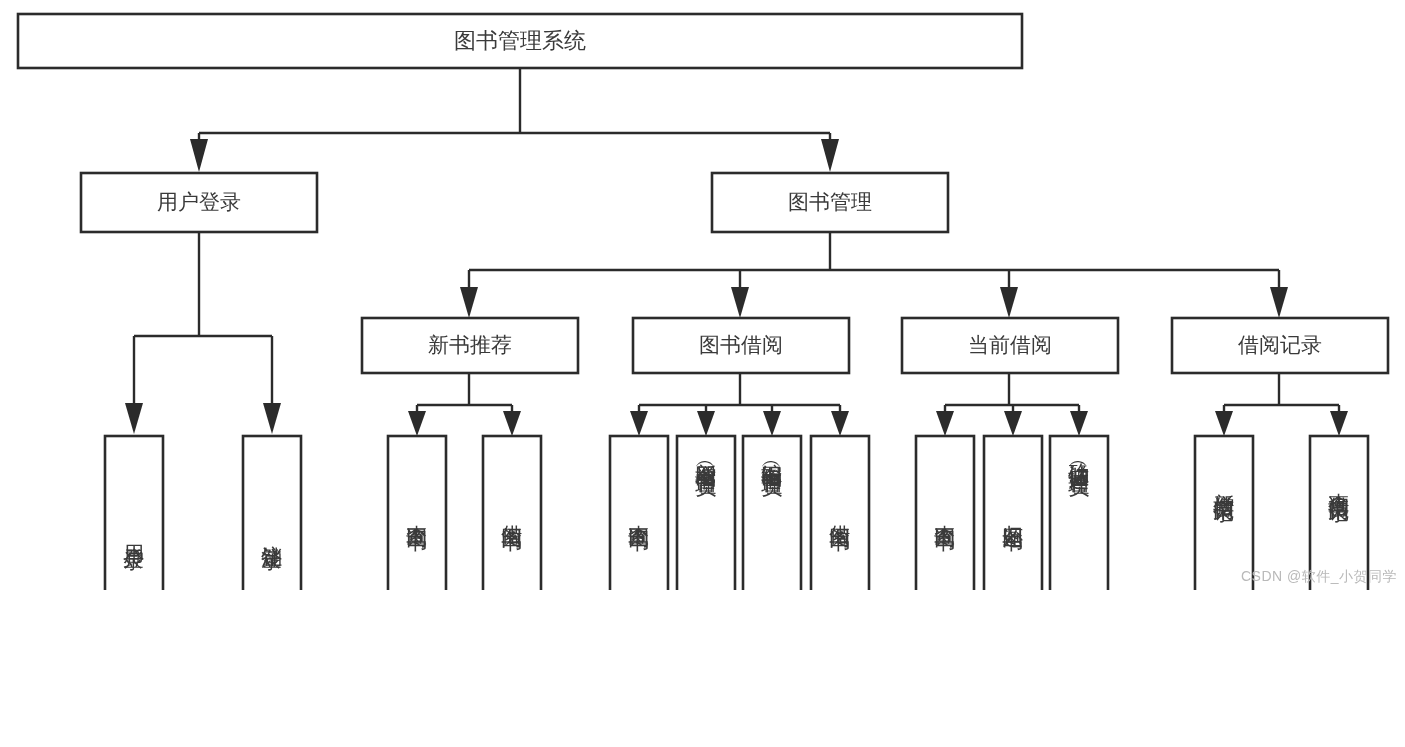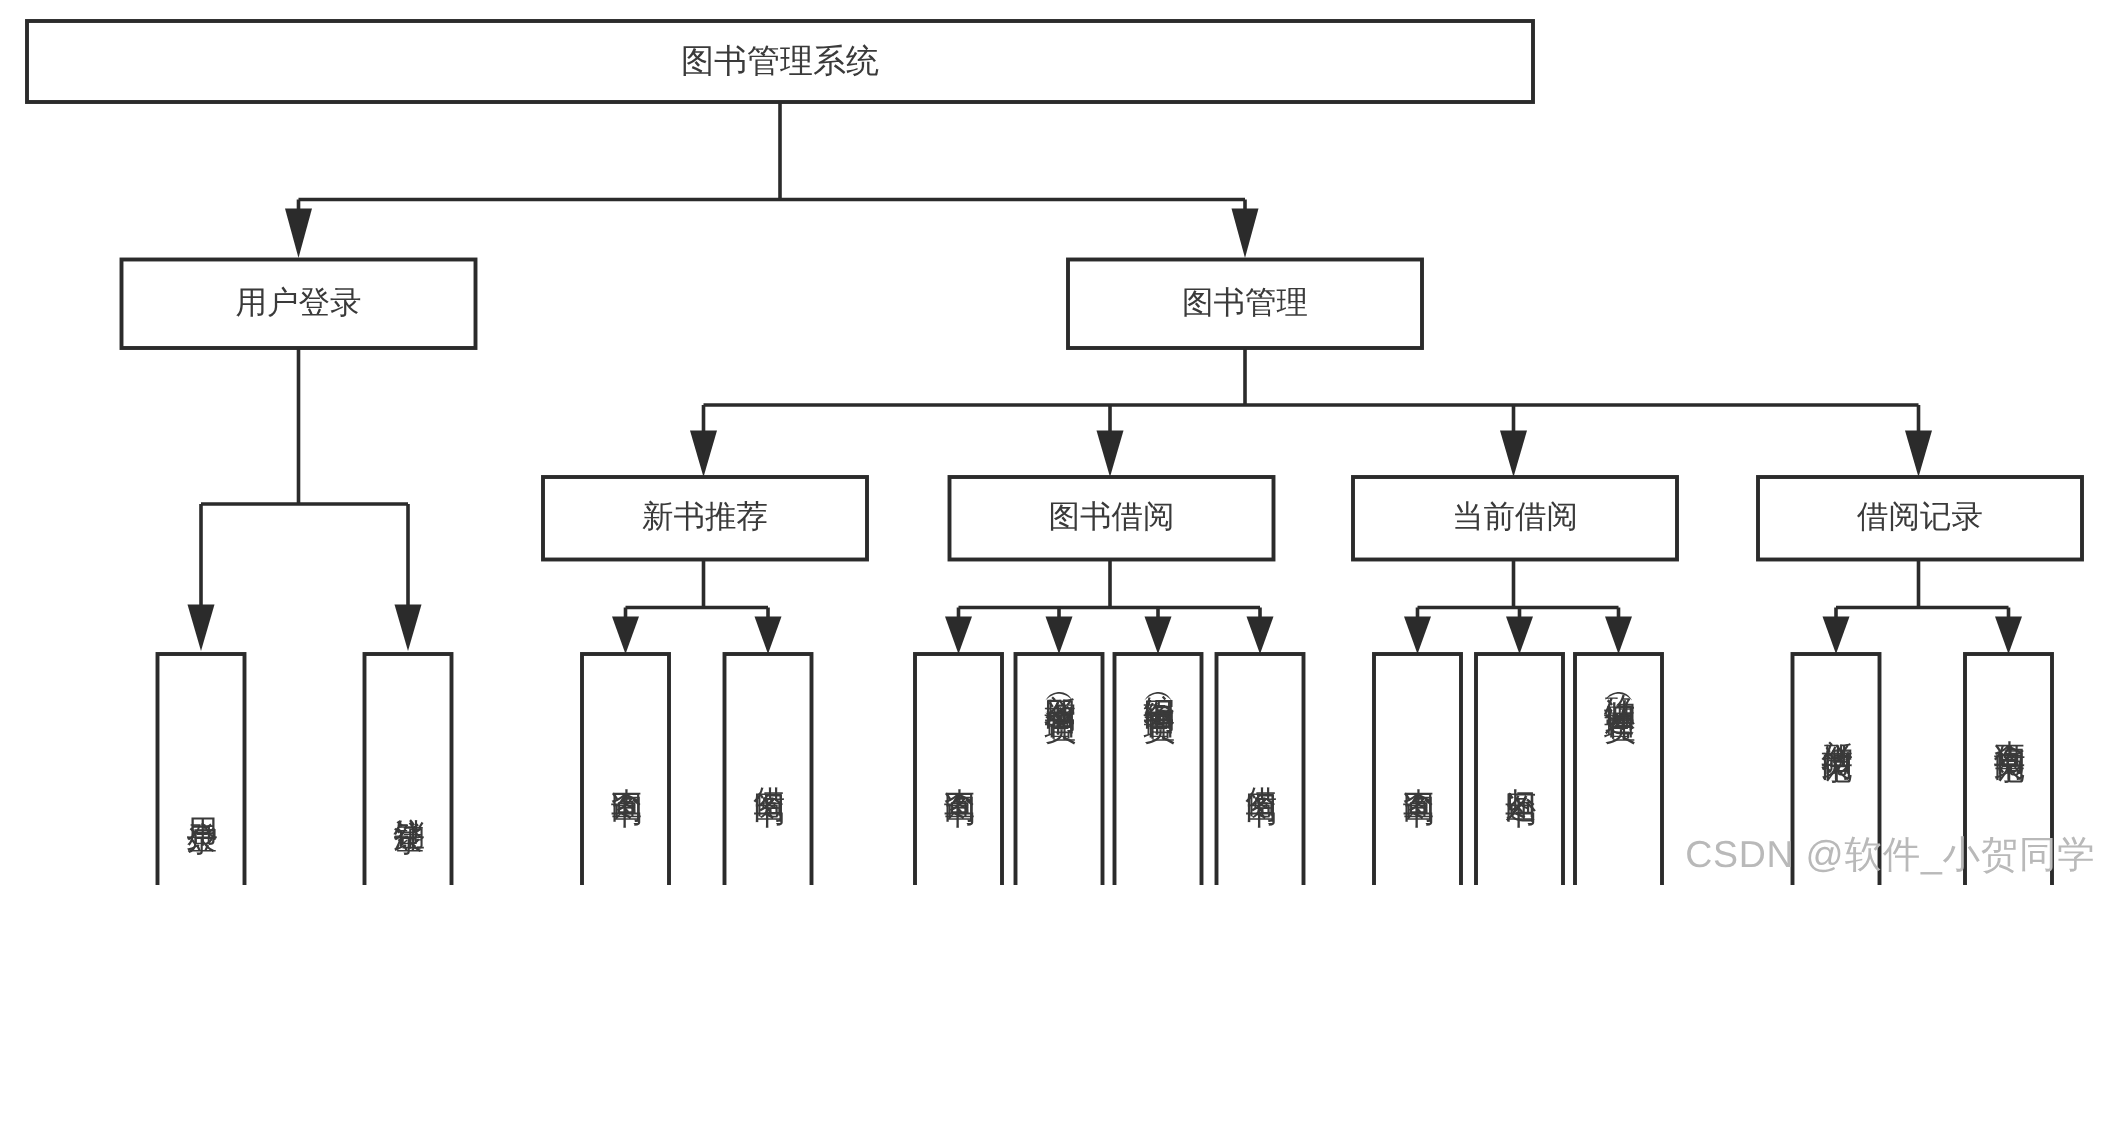--- a/index.html
+++ b/index.html
@@ -66,21 +66,21 @@
     line-height: 1.32;
     letter-spacing: 2px;
     color: #3a3a3a;
     white-space: nowrap;
   }
   .watermark {
     position: absolute;
     right: 8px;
     bottom: 4px;
     font-family: "Liberation Sans", "DejaVu Sans", sans-serif;
-    font-size: 25px;
+    font-size: 14px;
     color: #b9b9b9;
     letter-spacing: 0.5px;
     white-space: nowrap;
   }
 </style>
 </head>
 <body>
 
 <div id="diagram-root">
 

